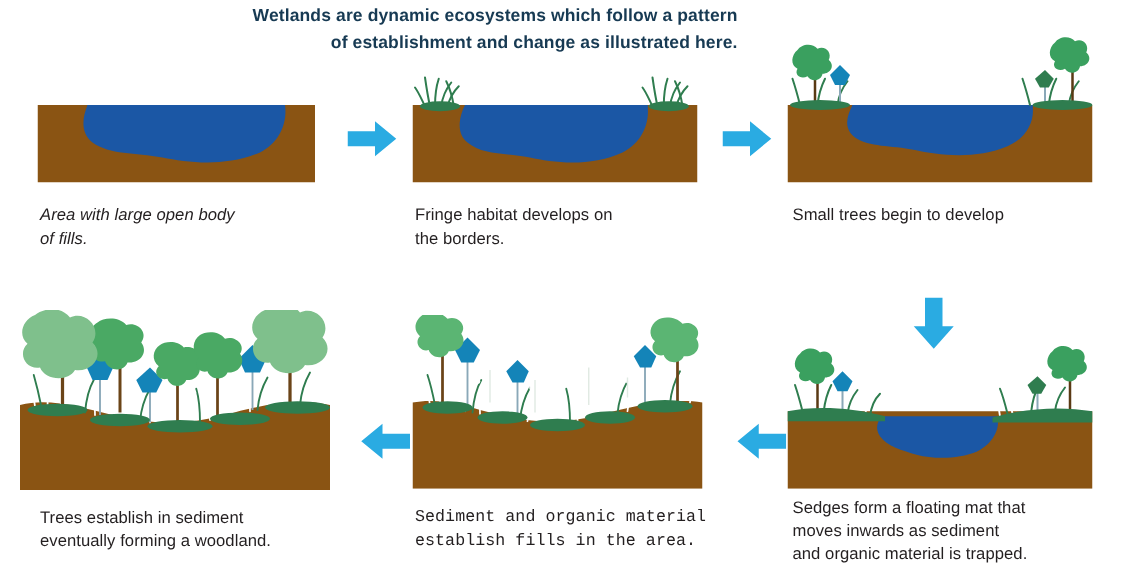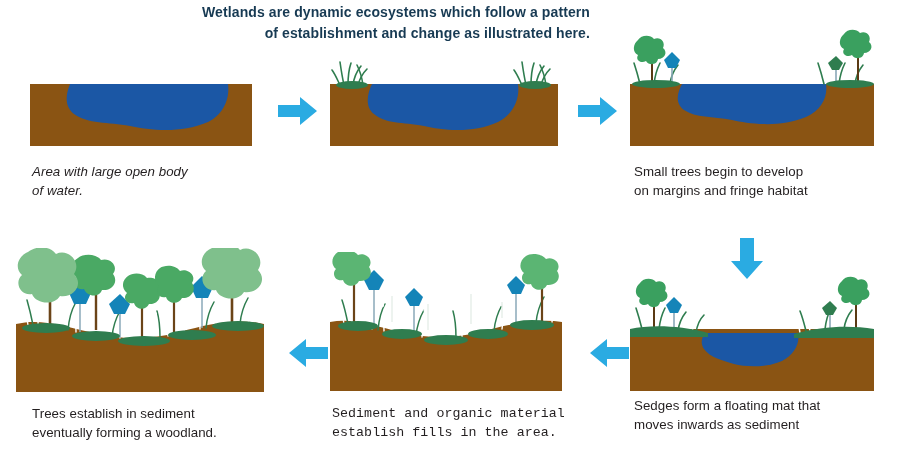--- a/index.html
+++ b/index.html
@@ -52,21 +52,21 @@
   <div class="panel" style="left:30px;top:84px;">
     <svg width="222" height="62" viewBox="0 0 222 62">
       <rect x="0" y="0" width="222" height="62" fill="#8a5413"></rect>
       <path d="M40,0 L198,0 C200,14 194,30 178,38 C150,50 120,46 100,42
                C78,38 58,40 44,30 C34,22 36,10 40,0 Z" fill="#1b57a5"></path>
       <rect x="40" y="0" width="158" height="2" fill="#1b57a5"></rect>
     </svg>
   </div>
   <div class="caption" style="left:32px;top:163px;width:230px;font-style:italic;">
     <span>Area with large open body</span>
-    <span>of water.</span>
+    <span>of fills.</span>
   </div>
 
   <div class="arrow" style="left:278px;top:96px;">
     <svg width="40" height="30" viewBox="0 0 40 30">
       <path d="M0,9 L22,9 L22,1 L39,15 L22,29 L22,21 L0,21 Z" fill="#2aabe2"></path>
     </svg>
   </div>
 
   <div class="panel" style="left:330px;top:60px;">
     <svg width="228" height="86" viewBox="0 0 228 86">
@@ -90,20 +90,24 @@
       <g fill="none" stroke="#2f7d4f" stroke-width="1.6" stroke-linecap="round">
         <path d="M196,25 C194,16 193,9 192,2"></path>
         <path d="M201,25 C201,16 202,9 204,3"></path>
         <path d="M206,25 C207,17 210,11 214,6"></path>
         <path d="M211,25 C213,18 216,13 220,9"></path>
         <path d="M216,25 C215,18 213,11 210,5"></path>
         <path d="M192,25 C189,19 187,14 184,10"></path>
       </g>
       <ellipse cx="205" cy="25" rx="16" ry="4" fill="#2f7d4f"></ellipse>
     </svg>
+  </div>
+  <div class="caption" style="left:332px;top:163px;width:230px;">
+    <span>Fringe habitat develops on</span>
+    <span>the borders.</span>
   </div>
 
   <div class="arrow" style="left:578px;top:96px;">
     <svg width="40" height="30" viewBox="0 0 40 30">
       <path d="M0,9 L22,9 L22,1 L39,15 L22,29 L22,21 L0,21 Z" fill="#2aabe2"></path>
     </svg>
   </div>
 
   <div class="panel" style="left:630px;top:22px;">
     <svg width="244" height="124" viewBox="0 0 244 124">
@@ -151,21 +155,20 @@
       <path d="M214,12 C209,16 208,24 214,27 C211,32 217,36 222,33
                C225,38 233,37 234,31 C241,31 244,24 239,20
                C242,14 236,8 230,11 C226,6 217,7 214,12 Z" fill="#3aa05f"></path>
       <path d="M206,62 L206,44" stroke="#8aa8b8" stroke-width="1.6" fill="none"></path>
       <path d="M206,34 L213,41 L209,48 L202,48 L198,41 Z" fill="#2f7d4f"></path>
       <ellipse cx="220" cy="62" rx="24" ry="4" fill="#2f7d4f"></ellipse>
     </svg>
   </div>
   <div class="caption" style="left:634px;top:163px;width:250px;">
     <span>Small trees begin to develop</span>
-    <span>on margins and fringe habitat</span>
   </div>
 
   <div class="arrow" style="left:730px;top:238px;">
     <svg width="34" height="42" viewBox="0 0 34 42">
       <path d="M10,0 L24,0 L24,23 L33,23 L17,41 L1,23 L10,23 Z" fill="#2aabe2"></path>
     </svg>
   </div>
 
   <div class="panel" style="left:630px;top:275px;">
     <svg width="244" height="116" viewBox="0 0 244 116">
@@ -217,20 +220,21 @@
                C223,32 231,31 232,25 C239,25 242,18 237,14
                C240,8 234,2 228,5 C224,0 215,1 212,6 Z" fill="#3aa05f"></path>
       <path d="M200,54 L200,36" stroke="#8aa8b8" stroke-width="1.6" fill="none"></path>
       <path d="M200,26 L207,33 L203,40 L196,40 L192,33 Z" fill="#2f7d4f"></path>
       <path d="M244,54 C220,50 192,51 164,59 L164,63 L244,63 Z" fill="#2f7d4f"></path>
     </svg>
   </div>
   <div class="caption" style="left:634px;top:397px;width:256px;">
     <span>Sedges form a floating mat that</span>
     <span>moves inwards as sediment</span>
+    <span>and organic material is trapped.</span>
   </div>
 
   <div class="arrow" style="left:589px;top:338px;">
     <svg width="40" height="30" viewBox="0 0 40 30">
       <path d="M40,9 L18,9 L18,1 L1,15 L18,29 L18,21 L40,21 Z" fill="#2aabe2"></path>
     </svg>
   </div>
 
   <div class="panel" style="left:330px;top:252px;">
     <svg width="232" height="139" viewBox="0 0 232 139">

